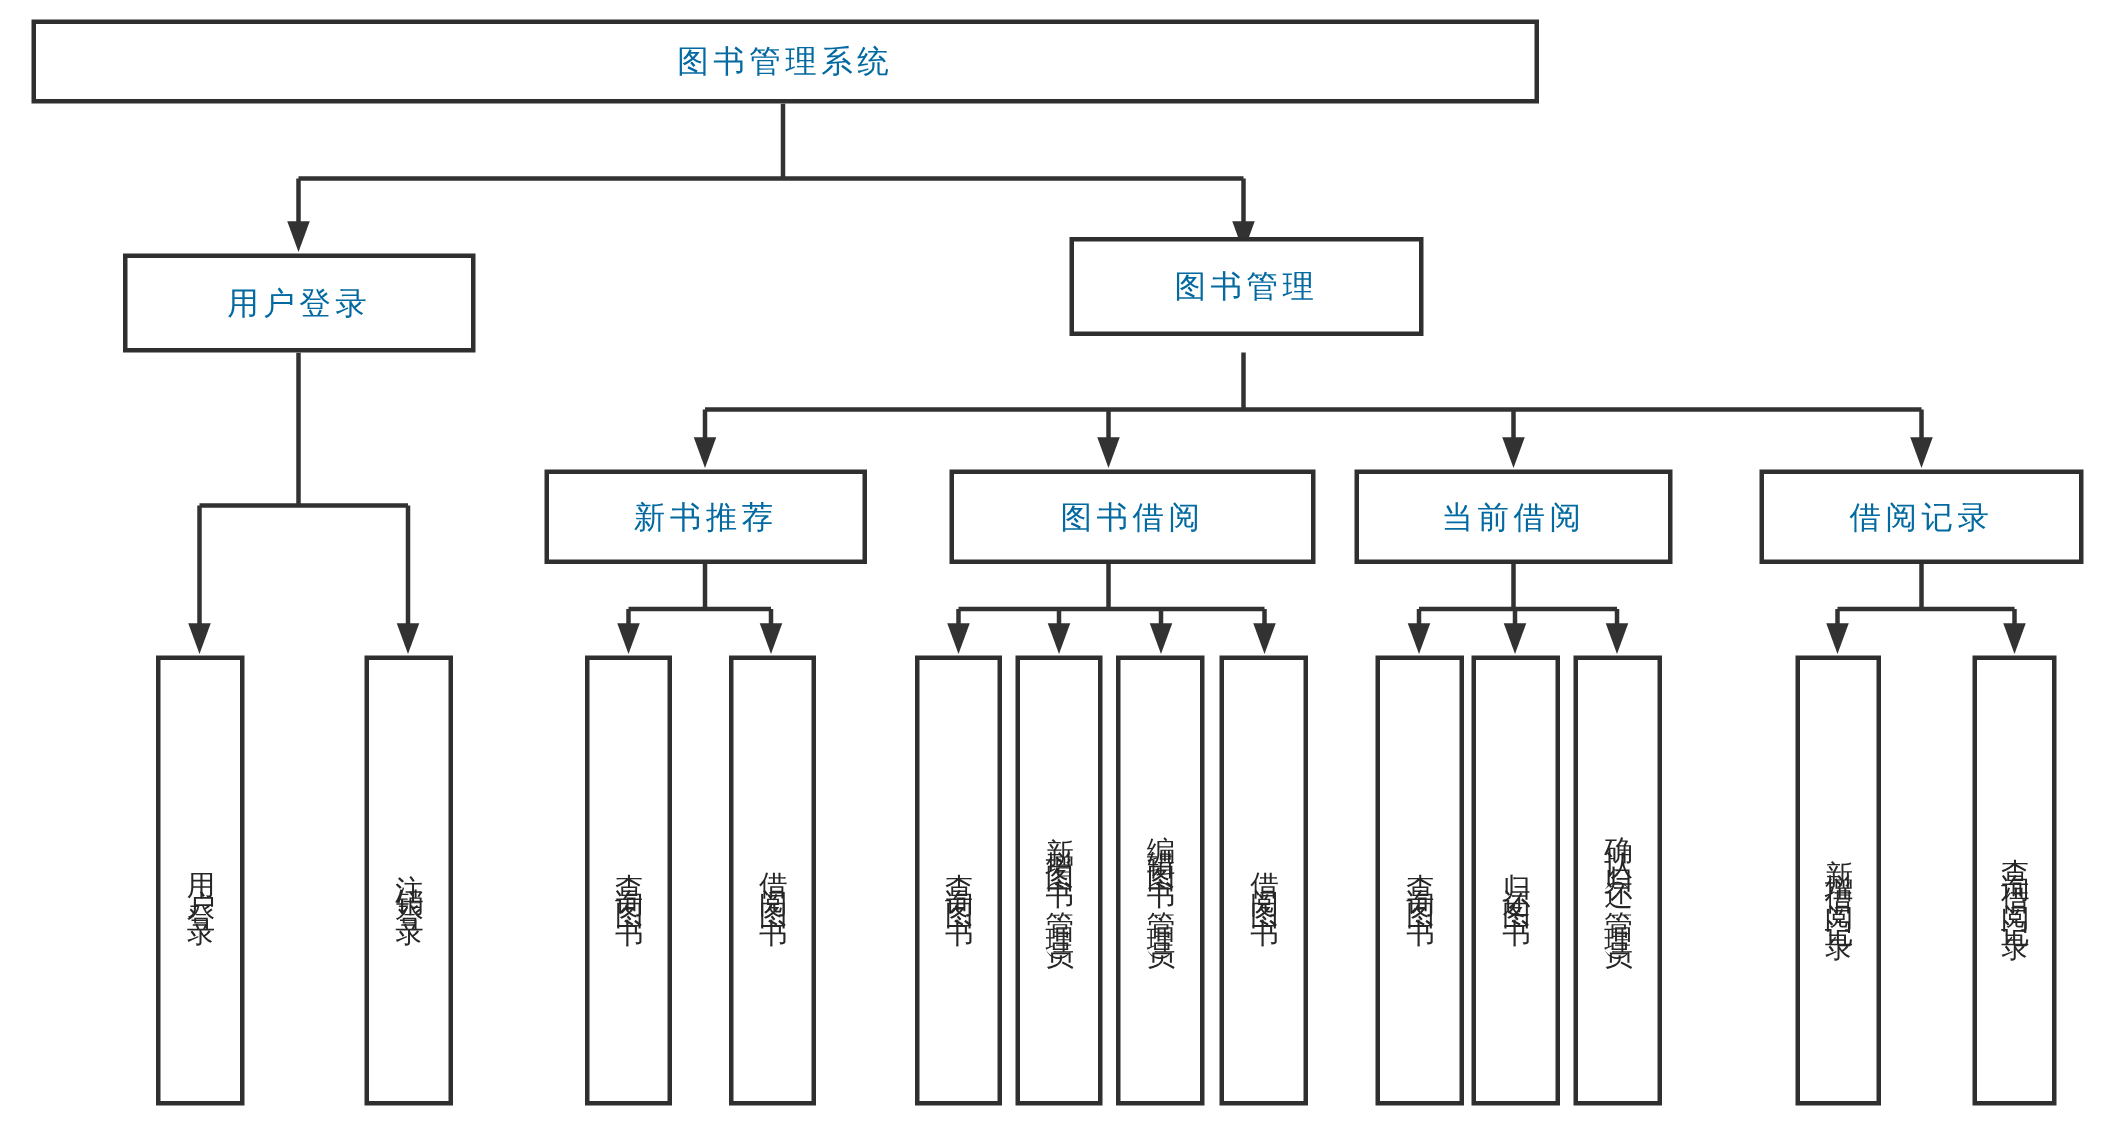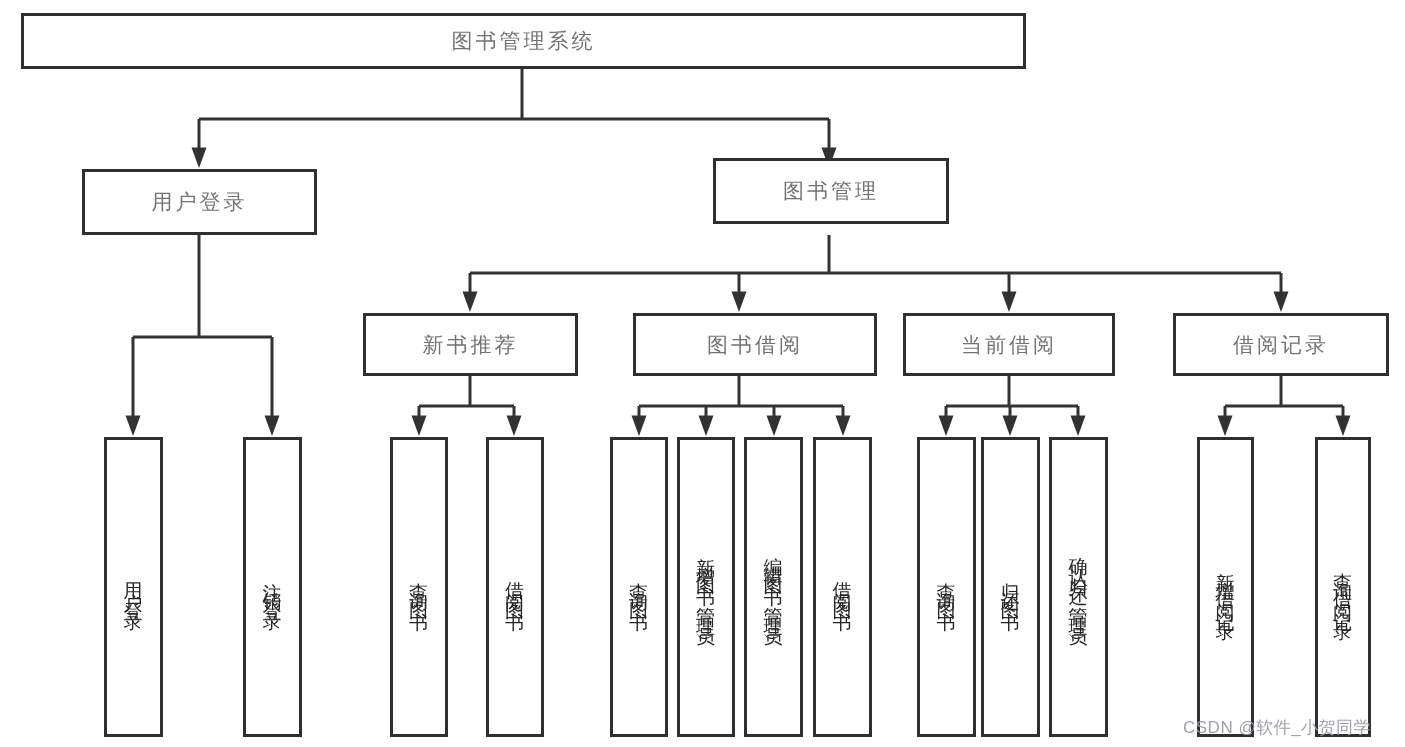--- a/index.html
+++ b/index.html
@@ -39,21 +39,21 @@
     background: #ffffff;
     border: 3px solid #2f2f2f;
     display: flex;
     align-items: center;
     justify-content: center;
   }
   .h-node span {
     font-size: 21px;
     letter-spacing: 3px;
     white-space: nowrap;
-    color: #737373;
+    color: #0369a1;
   }
   .v-node span {
     writing-mode: vertical-rl;
     text-orientation: mixed;
     font-size: 19px;
     letter-spacing: 10px;
     line-height: 1;
     color: #262626;
   }
   .watermark {
@@ -206,15 +206,14 @@
   <div class="node v-node" style="left:1049px; top:437px; width:59px; height:300px;">
     <span>确认归还（管理员）</span>
   </div>
   <div class="node v-node" style="left:1197px; top:437px; width:57px; height:300px;">
     <span>新增借阅记录</span>
   </div>
   <div class="node v-node" style="left:1315px; top:437px; width:56px; height:300px;">
     <span>查询借阅记录</span>
   </div>
 
-  <div class="watermark">CSDN @软件_小贺同学</div>
 
 </div>
 
 </body></html>

